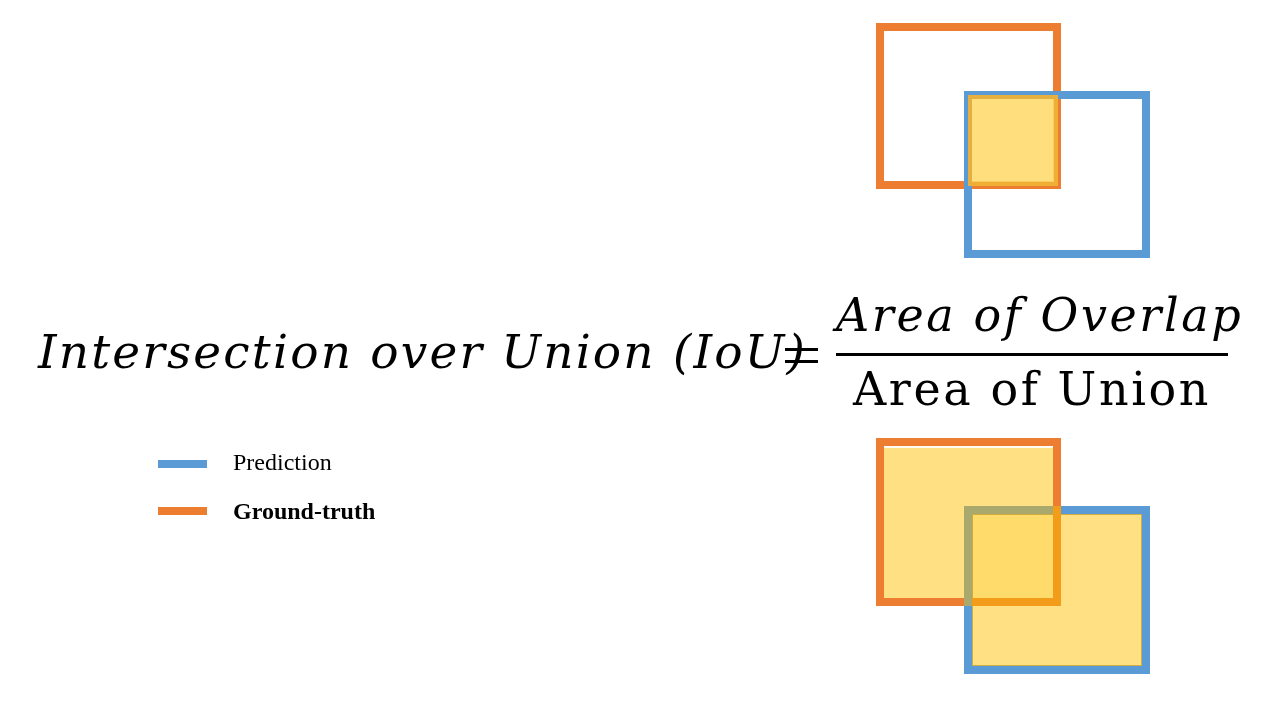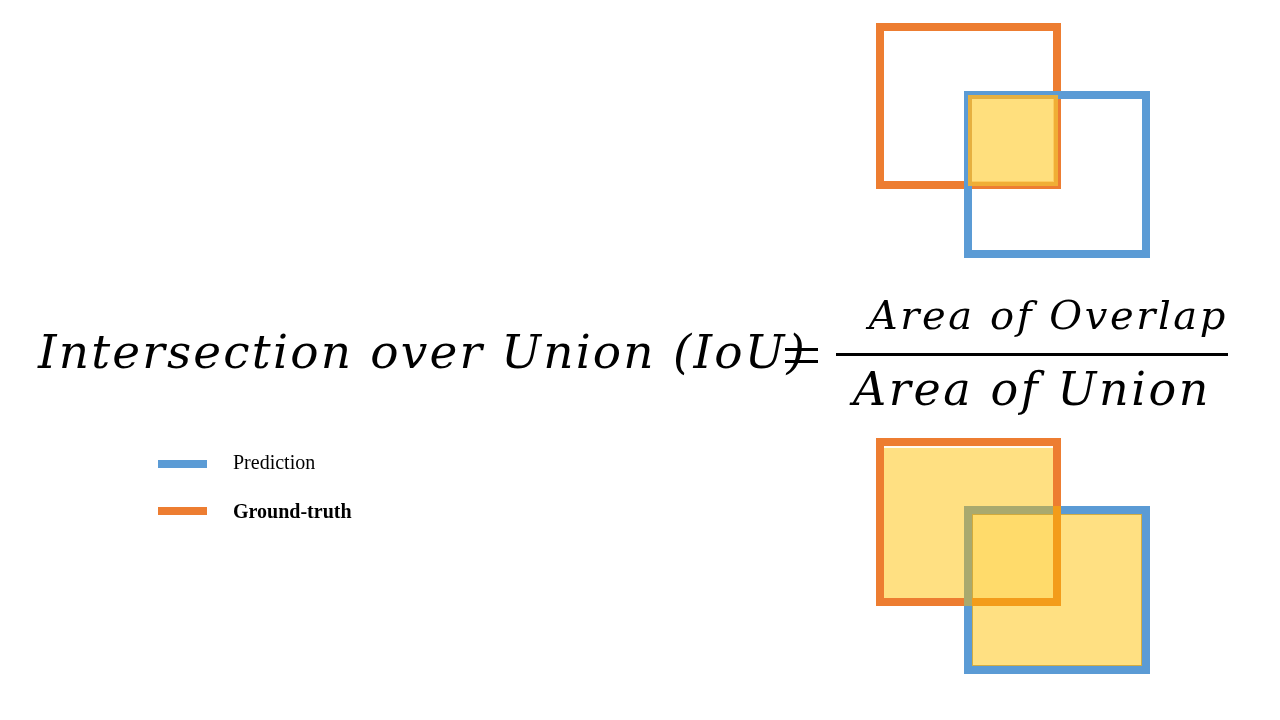--- a/index.html
+++ b/index.html
@@ -84,48 +84,47 @@
     .eq-equals::before, .eq-equals::after {
       content: "";
       position: absolute;
       left: 0; width: 33px; height: 3px; background: #000;
     }
     .eq-equals::before { top: 0; }
     .eq-equals::after { top: 12px; }
 
     .frac-num {
       left: 836px; top: 285px; width: 392px;
-      text-align: right;
-      font-size: 40px;
+      text-align: left;
+      font-size: 46px;
       font-style: italic;
       letter-spacing: 2.6px;
       white-space: nowrap;
       line-height: 60px;
     }
     .frac-bar {
       left: 836px; top: 353px; width: 392px; height: 3px;
       background: #000000;
     }
     .frac-den {
       left: 836px; top: 359px; width: 392px;
       text-align: center;
       font-size: 46px;
-      font-style: italic;
       letter-spacing: 2.6px;
       white-space: nowrap;
       line-height: 60px;
     }
 
     
     .legend-swatch {
       left: 158px; width: 49px; height: 8px;
     }
     .legend-label {
       left: 233px;
-      font-size: 20px;
+      font-size: 24px;
       line-height: 26px;
       white-space: nowrap;
       font-family: "Liberation Serif", "DejaVu Serif", serif;
     }
   </style>
 </head>
 <body>
 
 <div>
   <div class="abs box-gt-top"></div>

